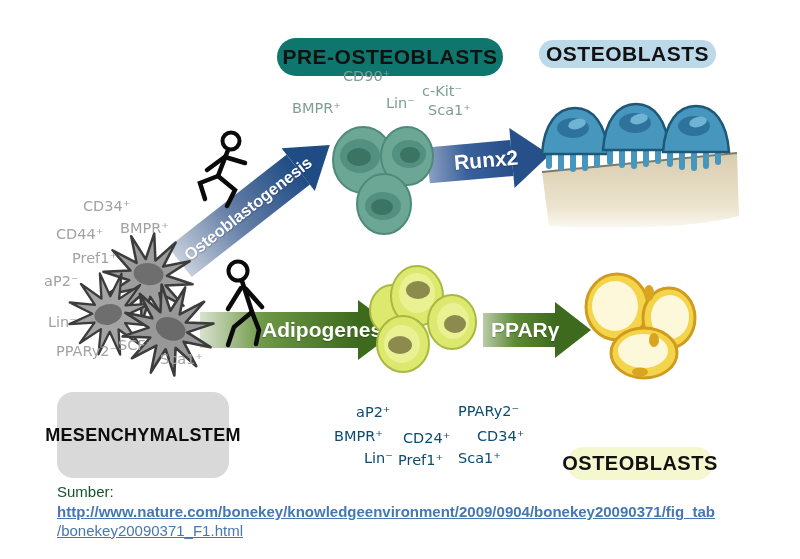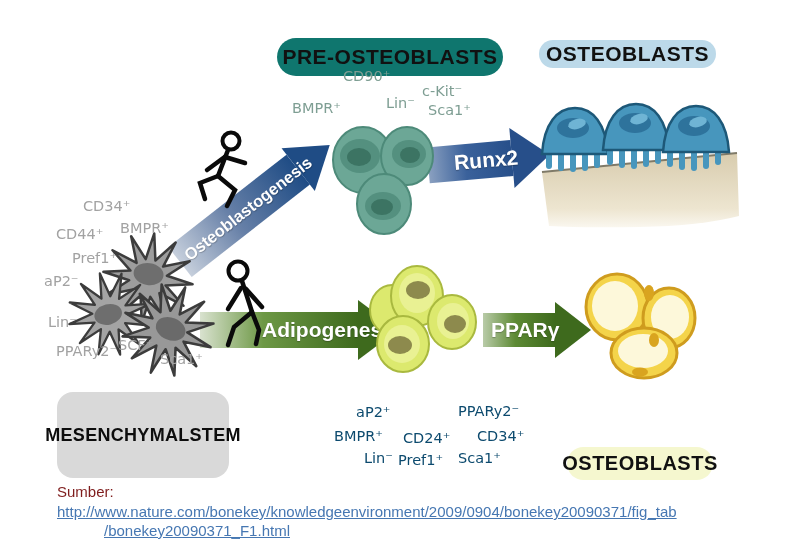--- a/index.html
+++ b/index.html
@@ -50,24 +50,24 @@
   .arrow.adipogenesis .shaft{width:158px;background:linear-gradient(90deg,#d9e2cf 0%,#6d9845 40%,#3e6a1d 100%);}
   .arrow.adipogenesis .head{border-left:40px solid #3e6a1d;}
   .arrow.adipogenesis .arrow-label{left:62px;font-size:21px;}
   .arrow.pparg{left:483px;top:298px;}
   .arrow.pparg .shaft{width:72px;height:34px;background:linear-gradient(90deg,#b9cba8 0%,#5d8a34 45%,#3e6a1d 100%);}
   .arrow.pparg .head{border-top-width:28px;border-bottom-width:28px;border-left:36px solid #3e6a1d;}
   .arrow.pparg .arrow-label{left:8px;font-size:21px;}
   
   .art{position:absolute;left:0;top:0;}
   
-  .source-label{position:absolute;left:57px;top:483px;font-size:15px;color:#7f1d1d;}
+  .source-label{position:absolute;left:57px;top:483px;font-size:15px;color:#14532d;}
   .source-link{position:absolute;font-size:15px;color:#4677b2;text-decoration:underline;white-space:nowrap;cursor:pointer;}
-  .source-link.l1{left:57px;top:503px;}
-  .source-link.l2{left:57px;top:522px;margin-left:47px;}
+  .source-link.l1{left:57px;top:503px;font-weight:bold;}
+  .source-link.l2{left:57px;top:522px;}
 </style>
 </head>
 <body>
 
 <div class="stage">
 
   <div class="arrow osteogenesis">
     <div class="shaft"></div>
     <div class="head"></div>
     <span class="arrow-label">Osteoblastogenesis</span>

